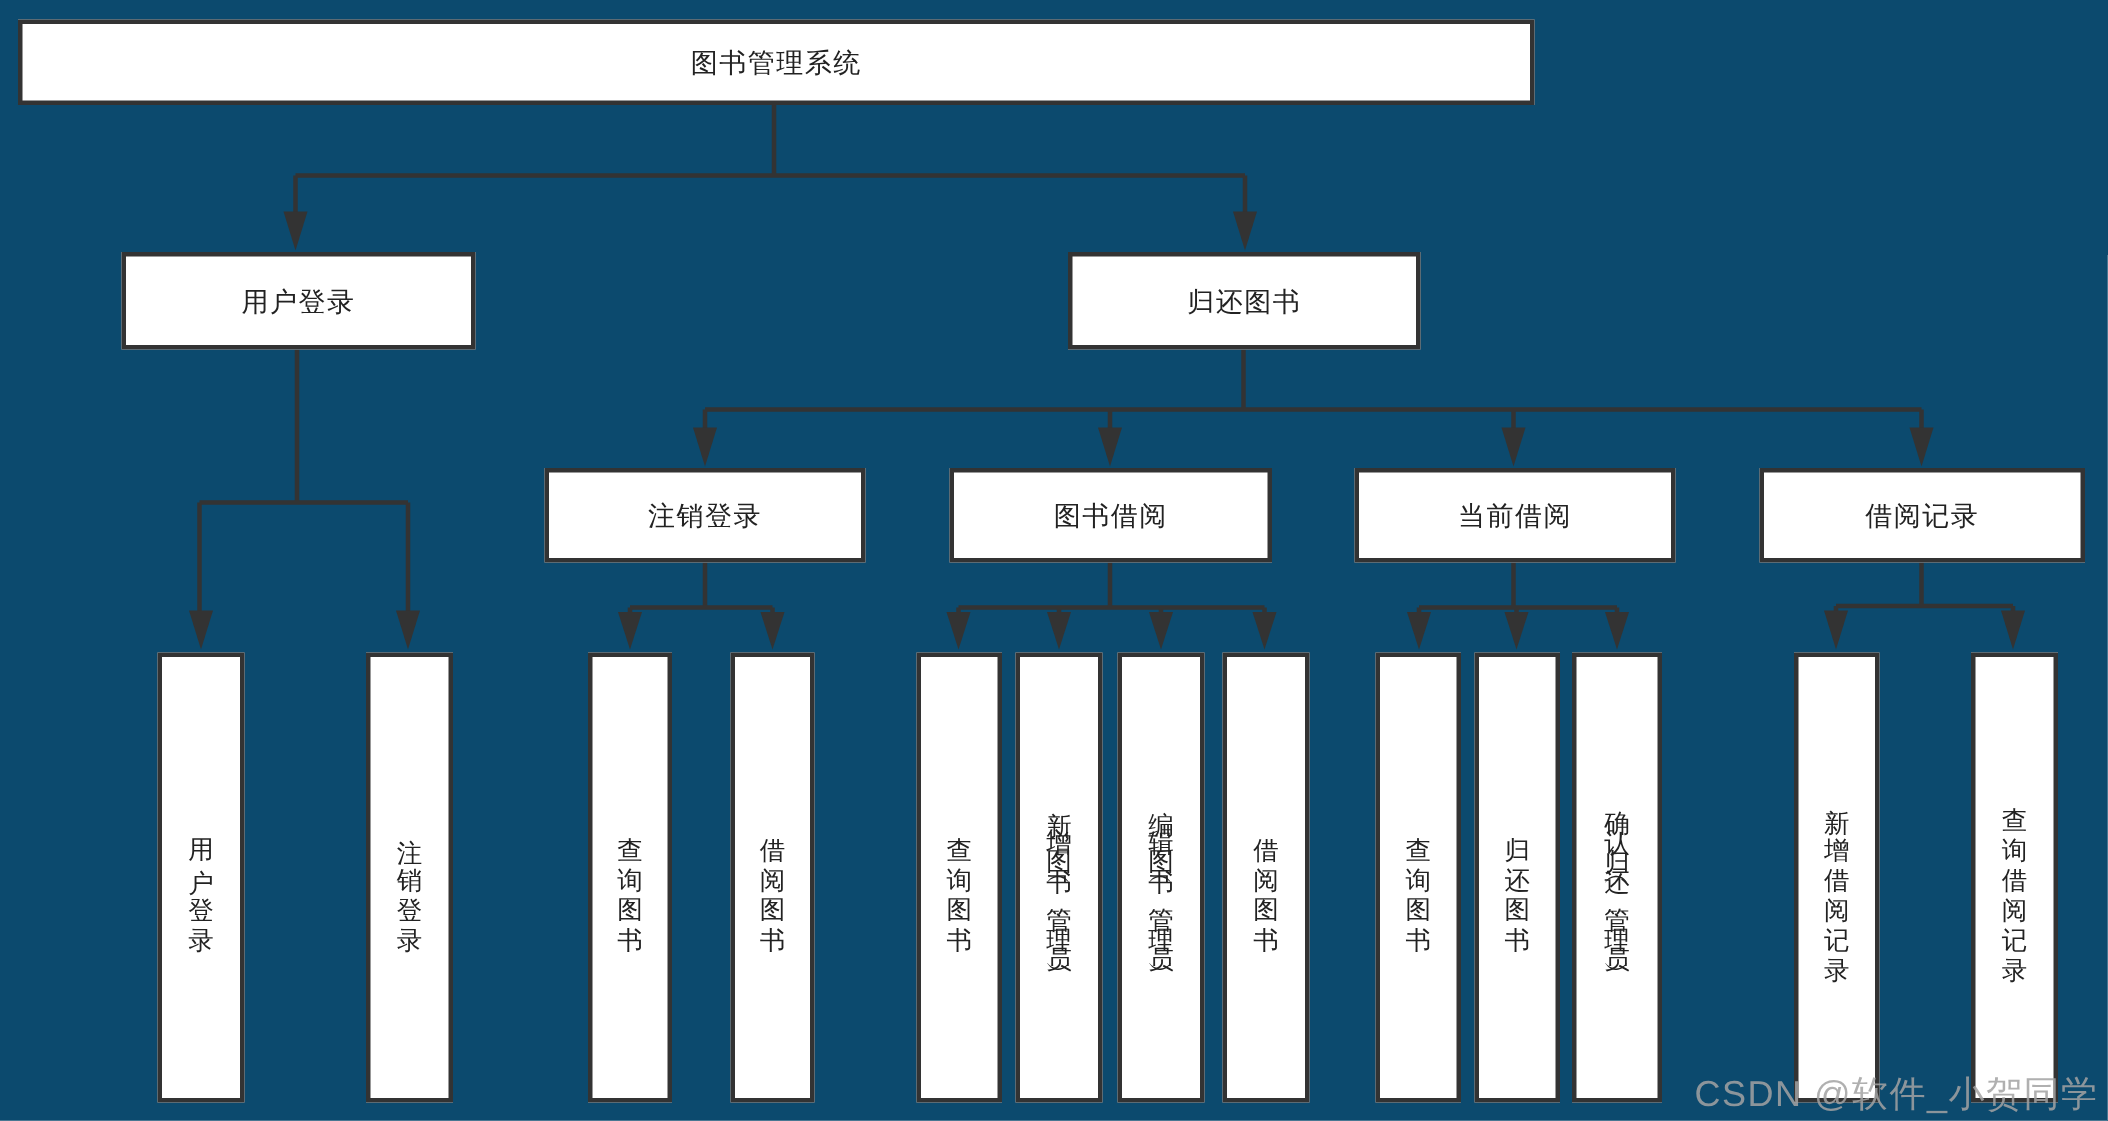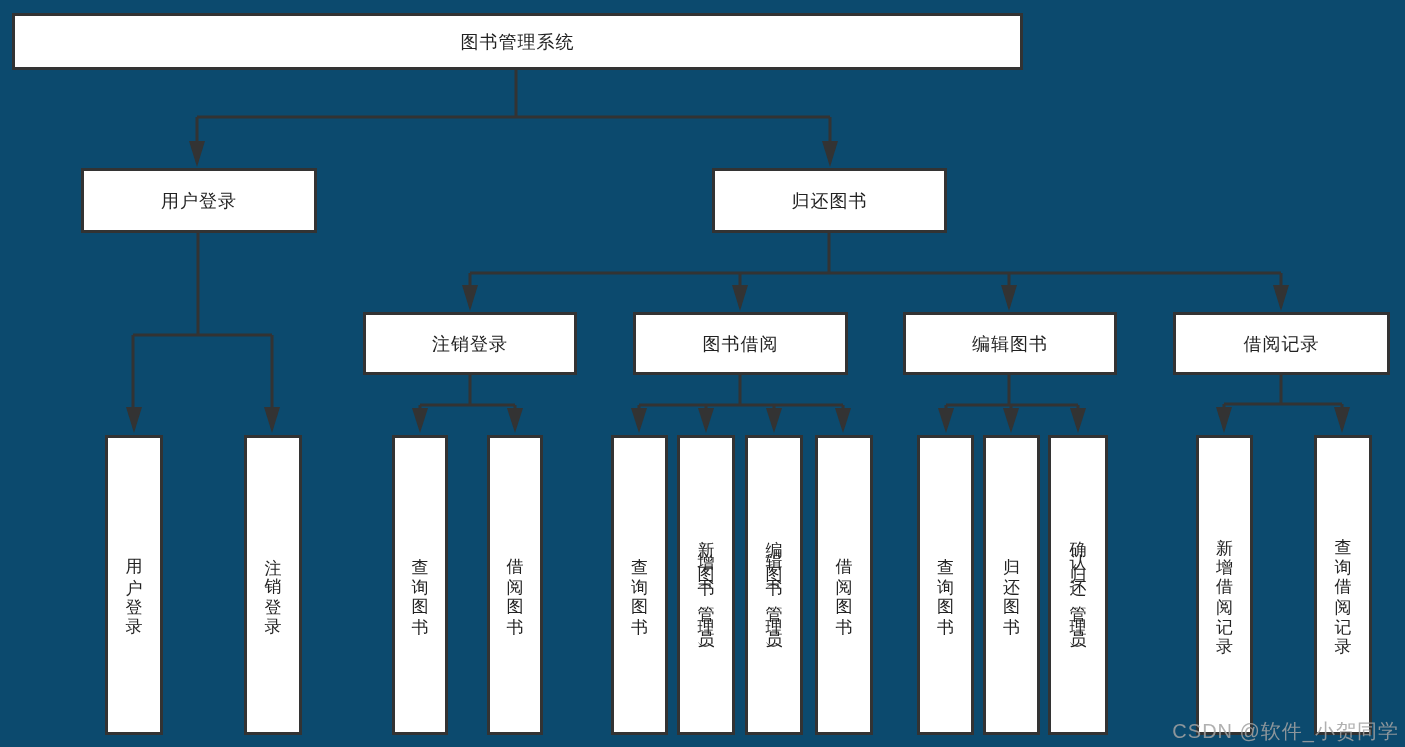--- a/index.html
+++ b/index.html
@@ -41,21 +41,21 @@
     text-orientation: mixed;
     letter-spacing: 14px;
     line-height: 1;
     white-space: nowrap;
   }
   #watermark {
     position: absolute;
     right: 6px;
     bottom: 2px;
     z-index: 3;
-    font-size: 20px;
+    font-size: 24px;
     color: #a3a3a3;
     opacity: 0.85;
     letter-spacing: 1px;
   }
   .line { stroke: #333333; stroke-width: 3; fill: none; }
   .arrow { fill: #333333; stroke: none; }
 </style>
 </head>
 <body>
 
@@ -122,21 +122,21 @@
     <span>归还图书</span>
   </div>
 
   <div class="box" style="left:363px; top:312px; width:214px; height:63px;">
     <span>注销登录</span>
   </div>
   <div class="box" style="left:633px; top:312px; width:215px; height:63px;">
     <span>图书借阅</span>
   </div>
   <div class="box" style="left:903px; top:312px; width:214px; height:63px;">
-    <span>编辑图书</span>
+    <span>当前借阅</span>
   </div>
   <div class="box" style="left:1173px; top:312px; width:217px; height:63px;font-family:Liberation Serif, serif;">
     <span>借阅记录</span>
   </div>
 
   <div class="box leaf" style="left:105px; top:435px; width:58px; height:300px;">
     <span style="letter-spacing: 20px;">用户登录</span>
   </div>
   <div class="box leaf" style="left:244px; top:435px; width:58px; height:300px;">
     <span style="letter-spacing: 20px;">注销登录</span>

